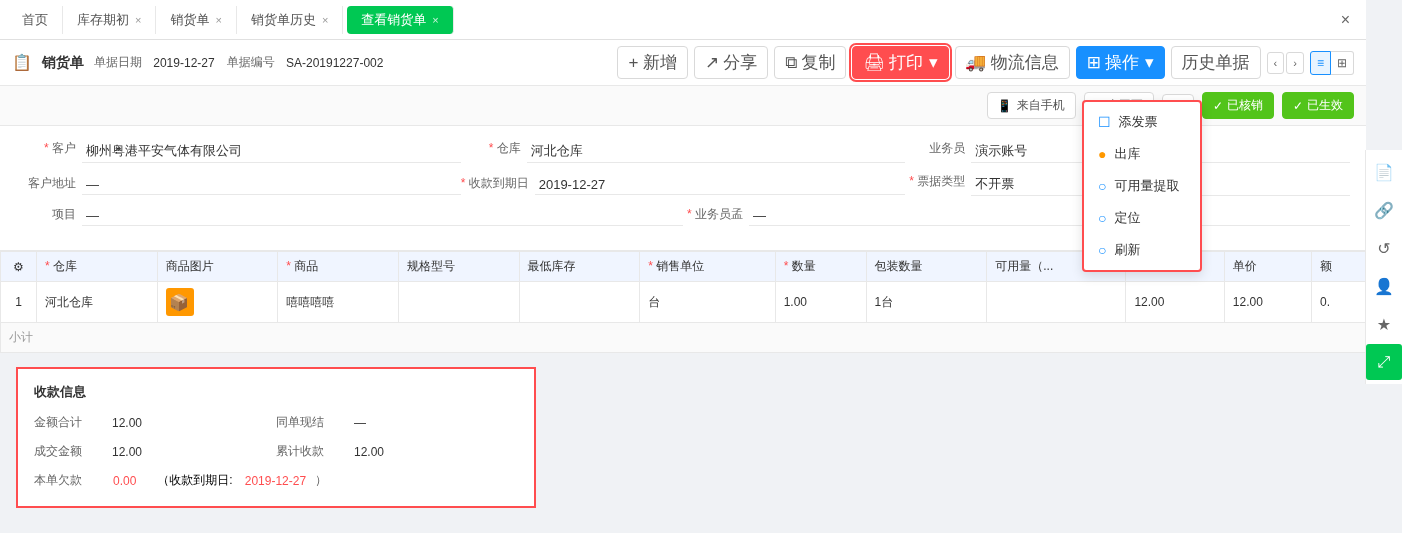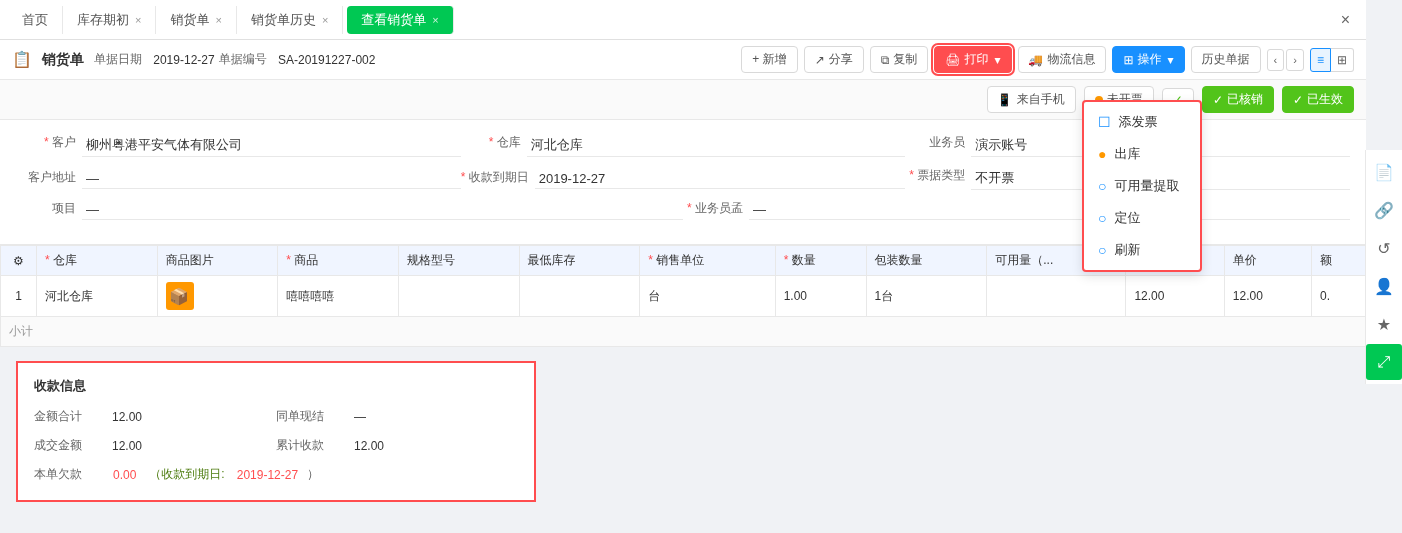--- a/index.html
+++ b/index.html
@@ -29,27 +29,27 @@
     }
 
     
     .toolbar {
       display: flex; align-items: center; background: #fff;
       border-bottom: 1px solid #e8e8e8; padding: 6px 12px; gap: 8px;
     }
     .toolbar-left { display: flex; align-items: center; gap: 10px; }
     .toolbar-icon { color: #1890ff; font-size: 16px; }
     .toolbar-title { font-size: 14px; font-weight: bold; color: #333; }
-    .toolbar-meta { display: flex; align-items: center; gap: 4px; font-size: 12px; color: #666; }
+    .toolbar-meta { display: flex; align-items: center; gap: 12px; font-size: 12px; color: #666; }
     .toolbar-meta span { display: flex; align-items: center; gap: 4px; }
     .toolbar-right { margin-left: auto; display: flex; align-items: center; gap: 6px; }
     .btn {
       display: inline-flex; align-items: center; gap: 4px;
       padding: 4px 10px; border-radius: 4px; border: 1px solid #d9d9d9;
-      background: #fff; cursor: pointer; font-size: 12px; color: #555;
+      background: #fff; cursor: pointer; font-size: 17px; color: #555;
     }
     .btn-primary { background: #1890ff; color: #fff; border-color: #1890ff; }
     .btn-highlight { background: #ff4d4f; color: #fff; border-color: #ff4d4f; outline: 2px solid #ff4d4f; outline-offset: 1px; }
     .nav-arrows { display: flex; gap: 2px; }
     .nav-arrow { padding: 4px 6px; border: 1px solid #d9d9d9; border-radius: 3px; cursor: pointer; font-size: 11px; color: #666; background: #fff; }
     .view-btns { display: flex; }
     .view-btn { padding: 4px 6px; border: 1px solid #d9d9d9; background: #fff; cursor: pointer; font-size: 12px; color: #666; }
     .view-btn:first-child { border-radius: 3px 0 0 3px; }
     .view-btn:last-child { border-radius: 0 3px 3px 0; border-left: none; }
     .view-btn.active { background: #e8f4ff; color: #1890ff; border-color: #1890ff; }
@@ -359,21 +359,21 @@
           <span class="payment-label">成交金额</span>
           <span class="payment-value">12.00</span>
         </div>
         <div class="payment-row">
           <span class="payment-label">累计收款</span>
           <span class="payment-value">12.00</span>
         </div>
         <div class="payment-row" style="grid-column: 1 / -1; gap: 9px;">
           <span class="payment-label">本单欠款</span>
           <span class="payment-value red">0.00</span>
-          <span class="payment-value" style="color:#4d7c0f; margin-left:4px;">（收款到期日:</span>
+          <span class="payment-value" style="color:#000000; margin-left:12px;">（收款到期日:</span>
           <span class="payment-value red" style="margin-left:3px;">2019-12-27</span>
           <span class="payment-value" style="color:#666;">）</span>
         </div>
       </div>
     </div>
   </div>
 </div>
 
 <div class="dropdown-menu highlighted" style="position: fixed; top: 100px; right: 200px;">
   <div class="dropdown-item">

